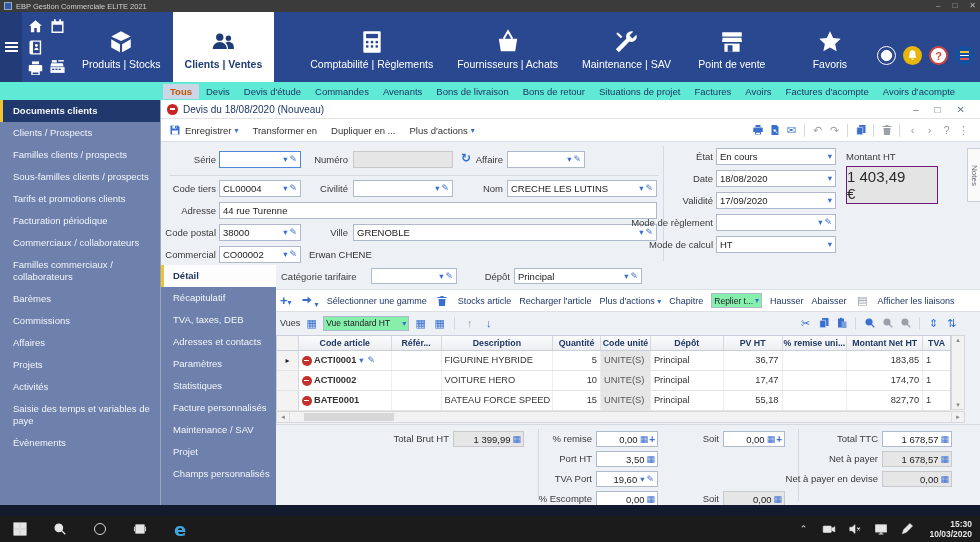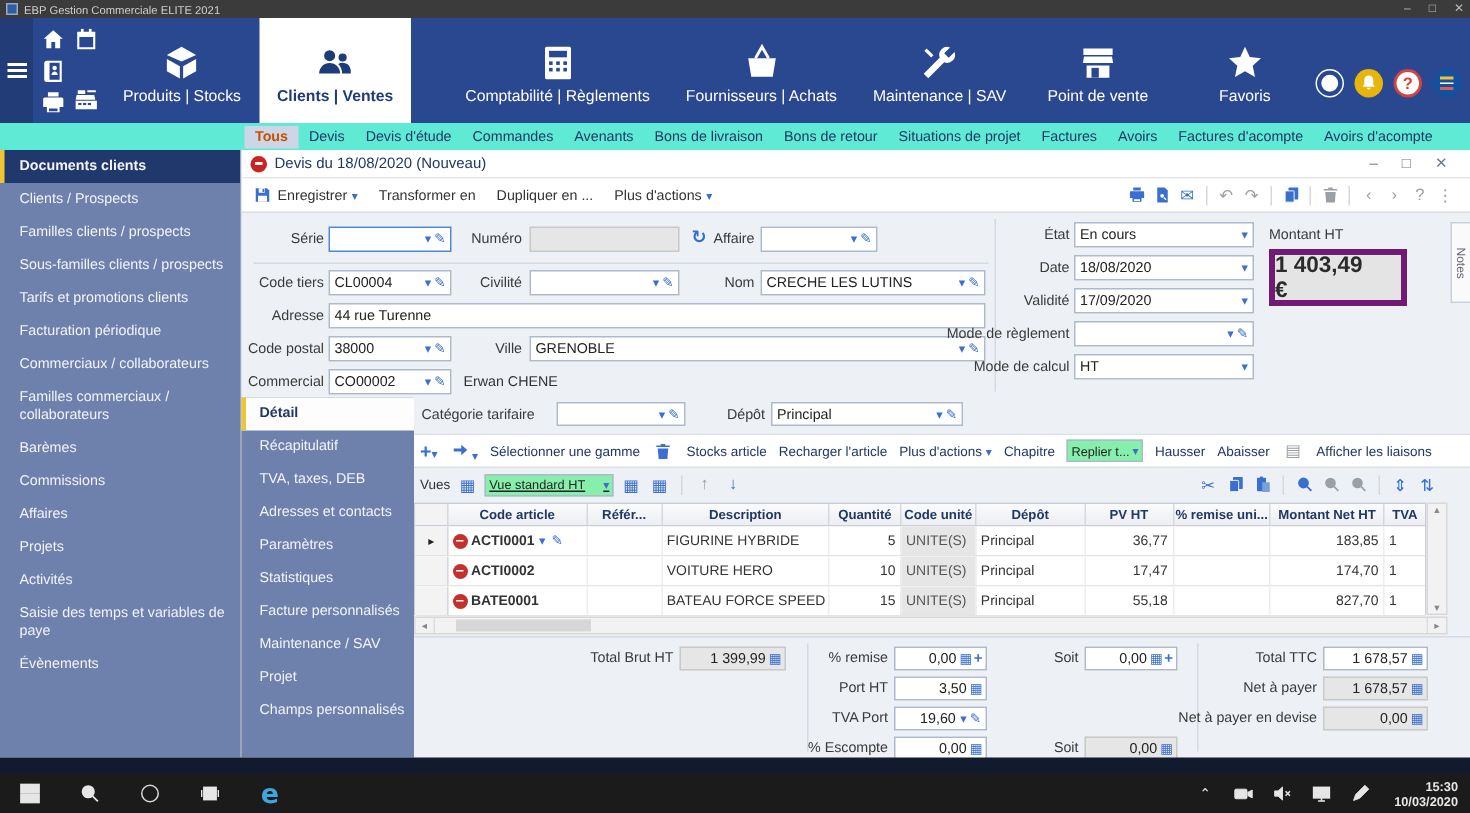--- a/index.html
+++ b/index.html
@@ -59,21 +59,21 @@
 .lbl{position:absolute;font-size:9.5px;color:#3a3a3a;text-align:right;line-height:17px;white-space:nowrap;}
 .inp{position:absolute;height:17px;background:#fff;border:1px solid #aebacb;display:flex;align-items:center;font-size:9.5px;color:#222;padding:0 2px 0 3px;}
 .inp .v{flex:1;white-space:nowrap;overflow:hidden;}
 .inp.ro{background:#e6e6e6;border-color:#c9c9c9;}
 .inp.focus{border-color:#4f86d8;}
 .ic{color:#3a6fd0;font-size:8.5px;line-height:1;cursor:pointer;padding:0 1px;flex:0 0 auto;}
 .ic.pencil{font-size:9px;}
 .freetext{position:absolute;font-size:9.5px;color:#333;line-height:17px;}
 .hline{position:absolute;height:1px;background:#d5dae2;}
 .vlinef{position:absolute;width:1px;background:#d5dae2;}
-.montantbox{position:absolute;background:#e4e4e4;border:4px solid #701a75;display:flex;align-items:center;justify-content:flex-end;padding-right:24px;font-size:15px;font-weight:bold;color:#2b2b2b;}
+.montantbox{position:absolute;background:#e4e4e4;border:1px solid #701a75;display:flex;align-items:center;justify-content:flex-end;padding-right:24px;font-size:15px;font-weight:normal;color:#2b2b2b;}
 .notes-tab{position:absolute;right:0;top:48px;width:13px;height:54px;background:#fafafa;border:1px solid #c9cfda;border-right:none;font-size:8px;color:#667;writing-mode:vertical-rl;display:flex;align-items:center;justify-content:center;}
 
 .detail-tabs{position:absolute;left:0;top:165px;width:115px;height:240px;background:#6e81ac;}
 .dtab{color:#f2f4fa;font-size:9.5px;line-height:12px;padding:5px 6px 5px 9px;border-left:3px solid transparent;cursor:pointer;}
 .dtab.active{background:#fdfdfd;color:#1f3864;border-left:3px solid #f0c332;font-weight:bold;}
 .detail-content{position:absolute;left:115px;top:165px;width:705px;height:240px;background:#edf0f5;}
 .catrow{position:absolute;left:0;top:0;width:705px;height:24px;}
 .dtoolbar{position:absolute;left:0;top:24px;width:705px;height:23px;background:#fff;border-top:1px solid #dcdfe5;border-bottom:1px solid #dcdfe5;display:flex;align-items:center;padding:0 4px;font-size:9px;color:#1f3864;gap:8px;white-space:nowrap;}
 .dtoolbar .t{cursor:pointer;}
 .sel{display:inline-flex;align-items:center;height:15px;background:#86efac;border:1px solid #aebacb;font-size:8.5px;color:#222;padding:0 2px;gap:2px;}
@@ -564,21 +564,21 @@
           </span>
         <span class="t">Hausser</span>
         <span class="t">Abaisser</span>
         <span class="tbi gray">▤</span>
         <span class="t">Afficher les liaisons</span>
       </div>
 
       <div class="vuesrow">
         <span>Vues</span>
         <span class="tbi">▦</span>
-        <span class="sel" style="width:86px;text-decoration:underline;">
+        <span class="sel" style="width:86px;">
             <span style="flex:1">Vue standard HT</span>
             <span class="caret">▾</span>
           </span>
         <span class="tbi">▦</span>
         <span class="tbi">▦</span>
         <i class="vsep"></i>
         <span class="tbi gray">↑</span>
         <span class="tbi" style="color:#2f6fd6">↓</span>
         <span class="vright">
           <span class="tbi">✂</span>

